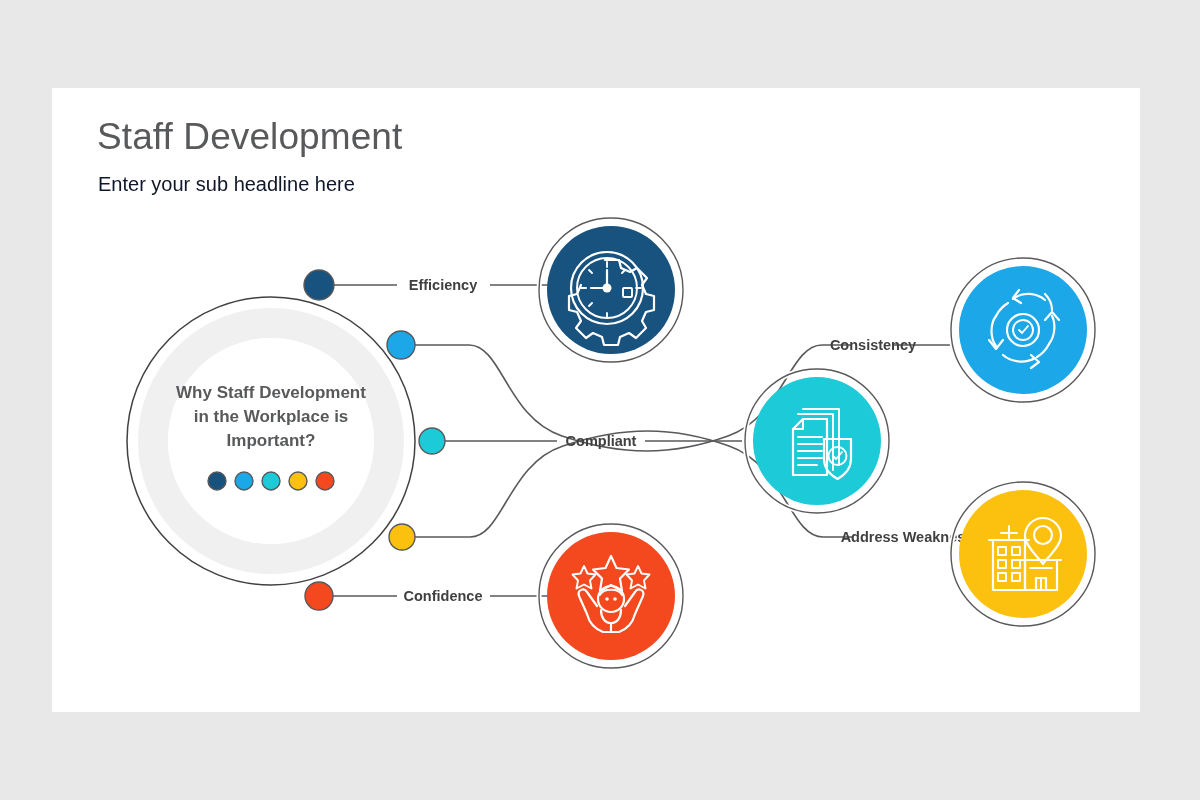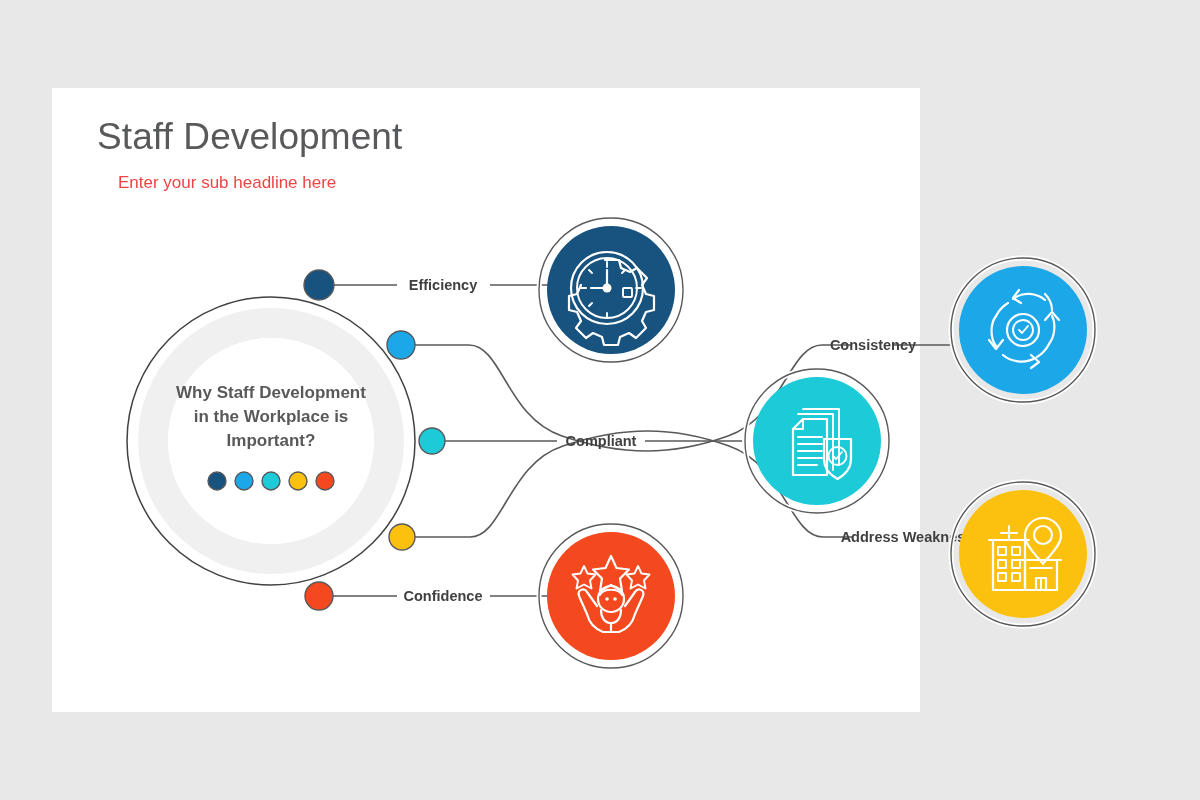--- a/index.html
+++ b/index.html
@@ -10,43 +10,42 @@
     width: 1200px;
     height: 800px;
     background: #e8e8e8;
     font-family: "Liberation Sans", sans-serif;
     overflow: hidden;
   }
   #slide-canvas {
     position: absolute;
     left: 52px;
     top: 88px;
-    width: 868px;
+    width: 1088px;
     height: 624px;
     background: #ffffff;
   }
   #page-title {
     position: absolute;
     left: 45px;
     top: 28px;
     font-size: 37px;
     font-weight: 400;
     color: #58595b;
     letter-spacing: 0.1px;
     white-space: nowrap;
   }
   #page-subtitle {
     position: absolute;
     left: 46px;
     top: 85px;
-    font-size: 17px;
+    font-size: 20px;
     font-weight: 400;
-    color: #ef4444;
+    color: #0f172a;
     white-space: nowrap;
-    margin-left: 20px;
   }
   #diagram-svg {
     position: absolute;
     left: 0;
     top: 0;
   }
   .center-line {
     font-size: 17px;
     font-weight: bold;
     fill: #58595b;

